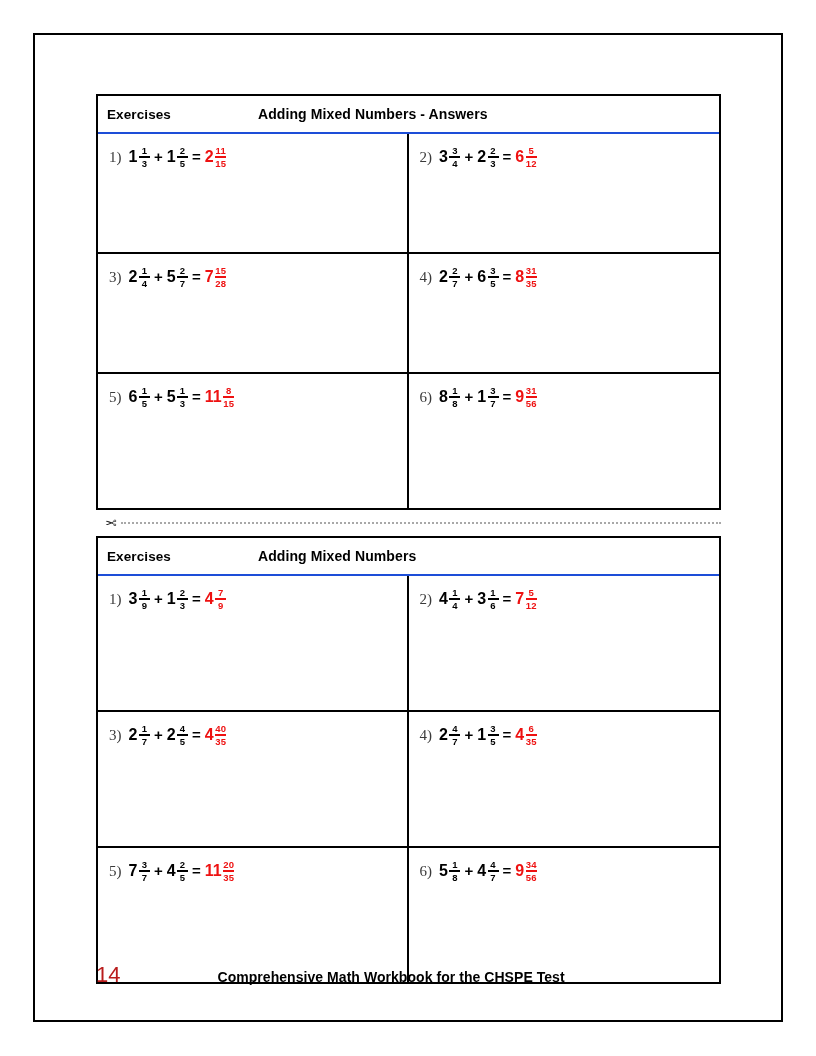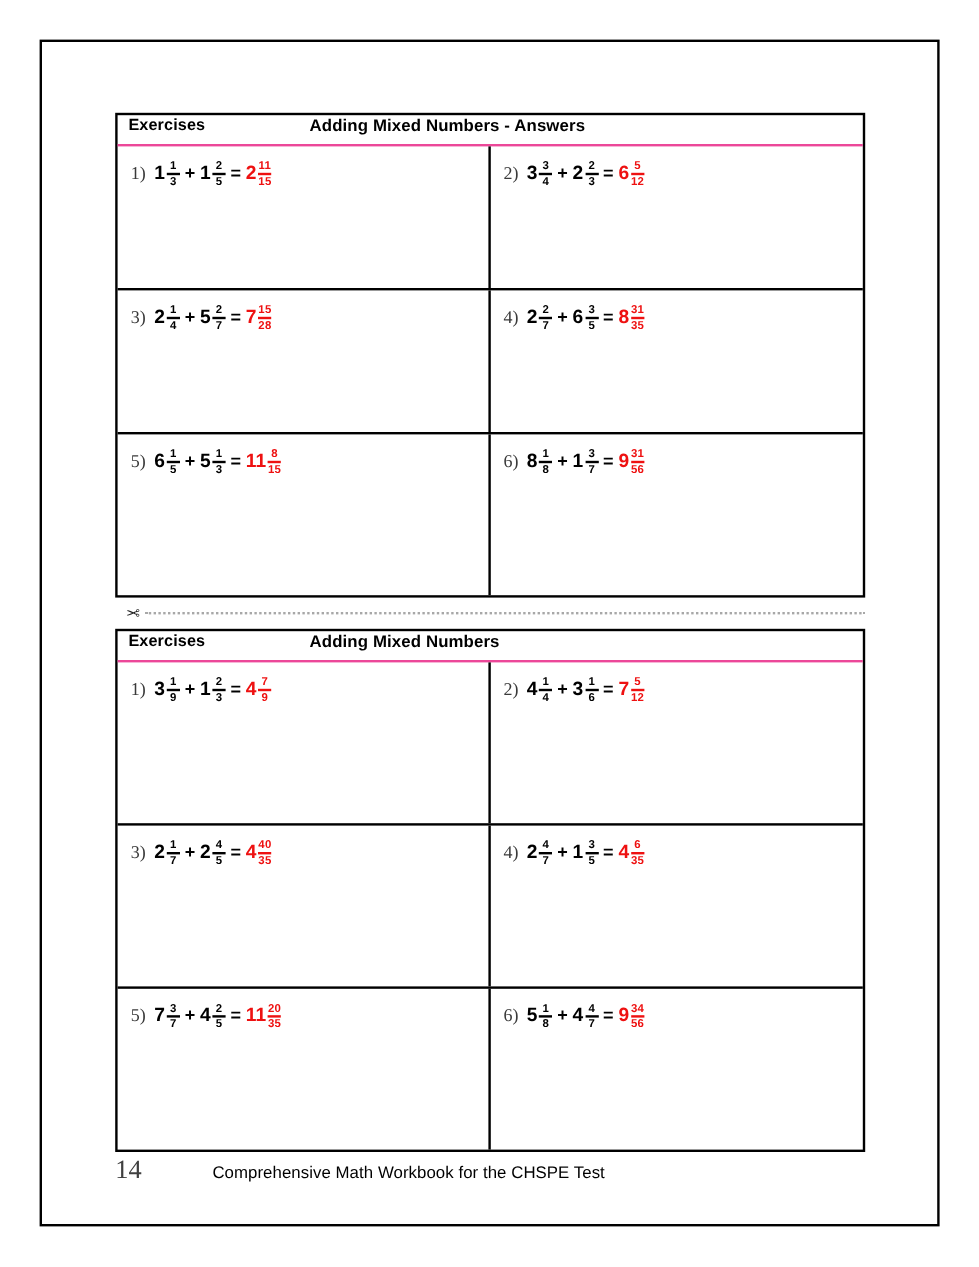--- a/index.html
+++ b/index.html
@@ -37,23 +37,24 @@
   
   .worksheet {
     width: 625px;
     border: 2px solid #000000;
     box-sizing: border-box;
     border-collapse: collapse;
     background: #ffffff;
   }
 
   .ws-header {
-    height: 26px;
-    border-bottom: 2px solid #ec4899;
+    height: 38px;
+    border-bottom: 2px solid #1d4ed8;
     display: flex;
+    align-items: center;
     box-sizing: border-box;
     padding-left: 9px;
   }
   .ws-header .hdr-left {
     font-weight: bold;
     font-size: 13.5px;
     letter-spacing: 0.1px;
   }
   .ws-header .hdr-title {
     font-weight: bold;
@@ -177,28 +178,28 @@
   
   .footer {
     position: absolute;
     left: 96px;
     top: 962px;
     width: 625px;
     display: flex;
     align-items: baseline;
   }
   .page-number {
-    font-family: Liberation Serif, serif;
+    font-family: Liberation Sans, sans-serif;
     font-size: 22px;
-    color: #404040;
+    color: #b91c1c;
   }
   .book-title {
-    font-weight: normal;
+    font-weight: bold;
     font-size: 14px;
-    margin-left: 59px;
+    margin-left: 97px;
     letter-spacing: 0.05px;
   }
 </style>
 </head>
 <body>
 
 <div class="page-border"></div>
 
 <div class="page-inner">
 

